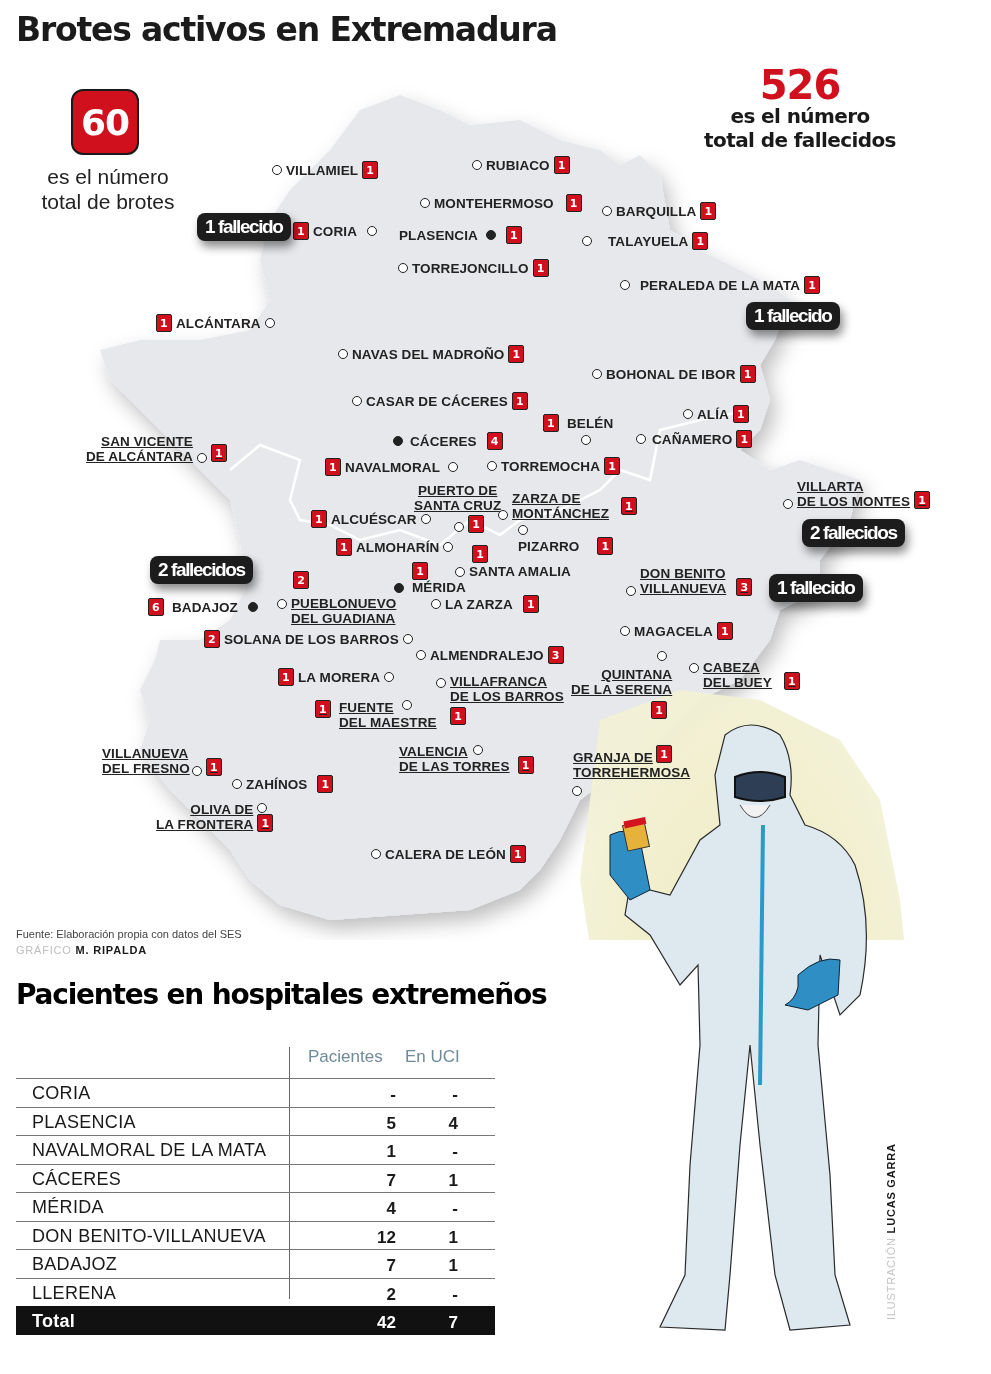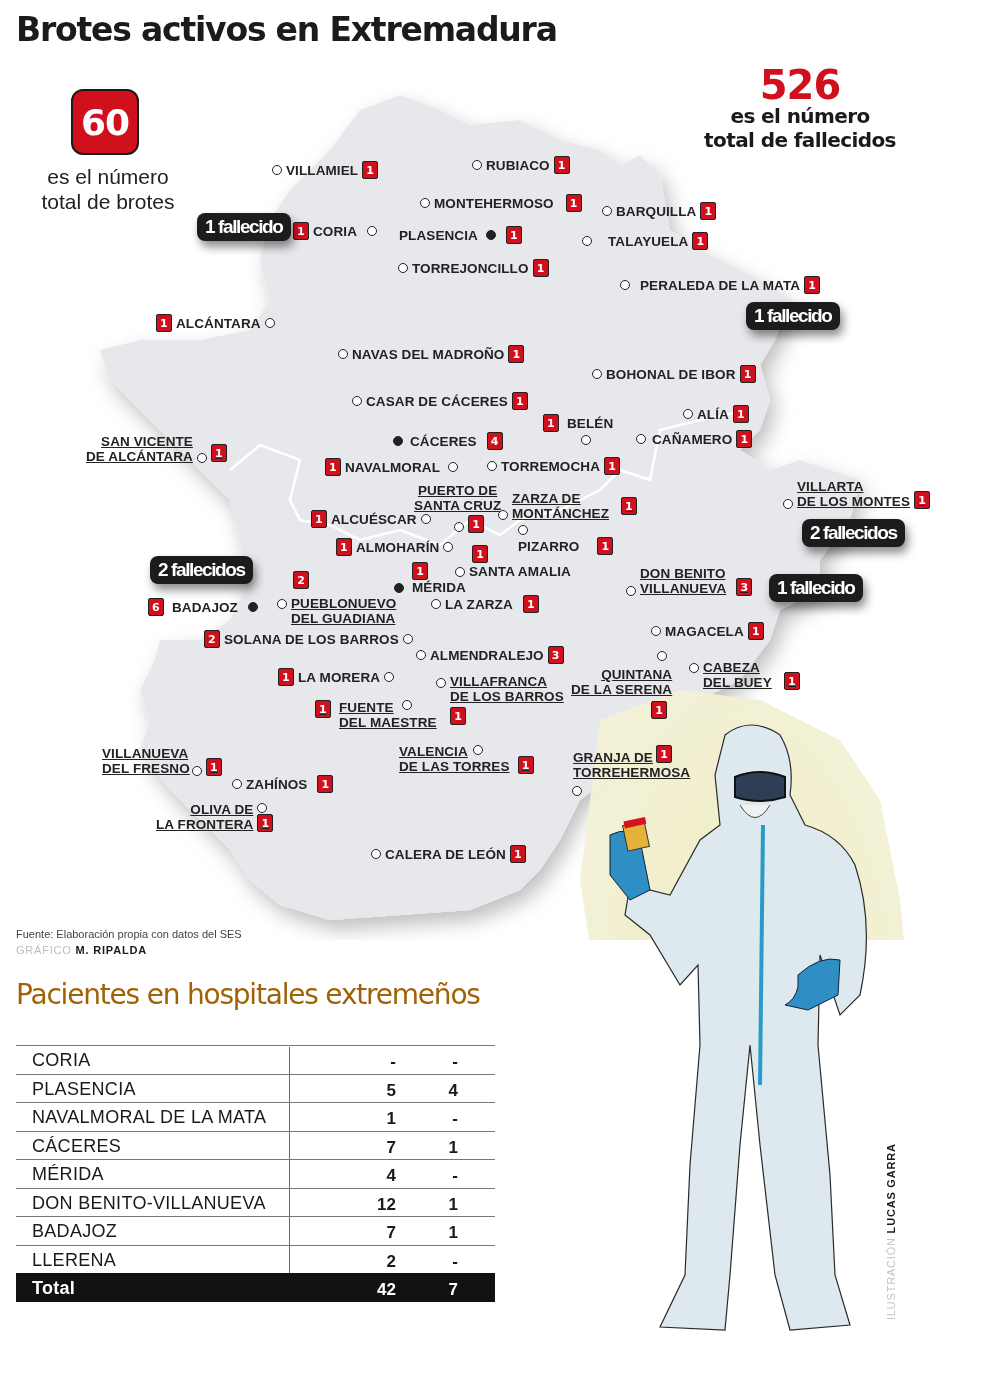--- a/index.html
+++ b/index.html
@@ -23,21 +23,21 @@
   .dot.filled { background:#222; }
   .cnt { min-width:16px; height:18px; padding:0 1px; background:#d0101c; color:#fff; border:1px solid #222; border-radius:2px; box-sizing:border-box;
          font-size:11px; font-weight:bold; display:inline-flex; align-items:center; justify-content:center; flex:none; font-family:"DejaVu Sans", sans-serif; }
   .death-tag { position:absolute; background:#1c1c1c; color:#fff; font-weight:bold; font-size:19px; padding:3px 8px; border-radius:8px;
                box-shadow:3px 6px 10px rgba(0,0,0,0.45); letter-spacing:-1.4px; font-family:"Liberation Sans", sans-serif; white-space:nowrap; }
 
   .source { left:16px; top:928px; font-size:11px; color:#444; font-family:"Liberation Sans", sans-serif; }
   .credit { left:16px; top:944px; font-size:11px; font-family:"Liberation Sans", sans-serif; letter-spacing:0.8px; }
   .credit .k { color:#bdbdbd; }
   .credit .v { color:#1a1a1a; font-weight:bold; }
-  .subtitle { left:16px; top:978px; font-size:28px; font-weight:normal; letter-spacing:-1.2px; color:#a16207; white-space:nowrap; }
+  .subtitle { left:16px; top:978px; font-size:28px; font-weight:bold; letter-spacing:-1.2px; color:#000000; white-space:nowrap; }
 
   .tbl { left:16px; top:1045px; width:479px; }
   .tbl .hdr { height:33px; position:relative; }
   .tbl .hdr span { position:absolute; top:2px; font-size:17px; color:#6f8a99; font-family:"Liberation Sans", sans-serif; }
   .row { height:27.5px; border-top:1px solid #777; position:relative; font-family:"Liberation Sans", sans-serif; }
   .row .name { position:absolute; left:16px; top:4px; font-size:18px; color:#1a1a1a; letter-spacing:0.3px; }
   .row .p { position:absolute; left:300px; width:80px; text-align:right; top:6px; font-size:17px; font-weight:bold; }
   .row .u { position:absolute; left:390px; width:52px; text-align:right; top:6px; font-size:17px; font-weight:bold; }
   .row.total { background:#111; color:#fff; border-top:1px solid #111; }
   .row.total .name { font-weight:bold; color:#fff; }
@@ -256,21 +256,21 @@
     <span>LA ZARZA</span>
     <span class="cnt" style="margin-left:6px">1</span>
   </div>
 
 <div class="town" style="left:204px;top:630px">
     <span class="cnt">2</span>
     <span>SOLANA DE LOS BARROS</span>
     <span class="dot"></span>
   </div>
 
-<div class="town" style="left:651px;top:622px">
+<div class="town" style="left:620px;top:622px">
     <span class="dot"></span>
     <span>MAGACELA</span>
     <span class="cnt">1</span>
   </div>
 
 <div class="town" style="left:416px;top:646px">
     <span class="dot"></span>
     <span>ALMENDRALEJO</span>
     <span class="cnt">3</span>
   </div>
@@ -360,20 +360,24 @@
   <path d="M208 260 Q230 240 250 245 L248 280 L218 295 L195 290 Q205 285 208 272 Z" fill="#2f8fc4" stroke="#123" stroke-width="1"></path>
 </svg>
 
 <div class="abs source">Fuente: Elaboración propia con datos del SES</div>
 <div class="abs credit"><span class="k">GRÁFICO</span> <span class="v">M. RIPALDA</span></div>
 <div class="abs illus-credit"><span class="k">ILUSTRACIÓN</span> <span class="v">LUCAS GARRA</span></div>
 
 <div class="abs subtitle">Pacientes en hospitales extremeños</div>
 <div class="abs vline" style="left:289px;top:1047px;width:1px;height:252px;background:#666"></div>
 <div class="abs tbl">
+  <div class="hdr">
+    <span style="left:292px">Pacientes</span>
+    <span style="left:389px">En UCI</span>
+  </div>
   <div class="row">
       <span class="name">CORIA</span>
       <span class="p">-</span>
       <span class="u">-</span>
     </div>
   <div class="row">
       <span class="name">PLASENCIA</span>
       <span class="p">5</span>
       <span class="u">4</span>
     </div>

